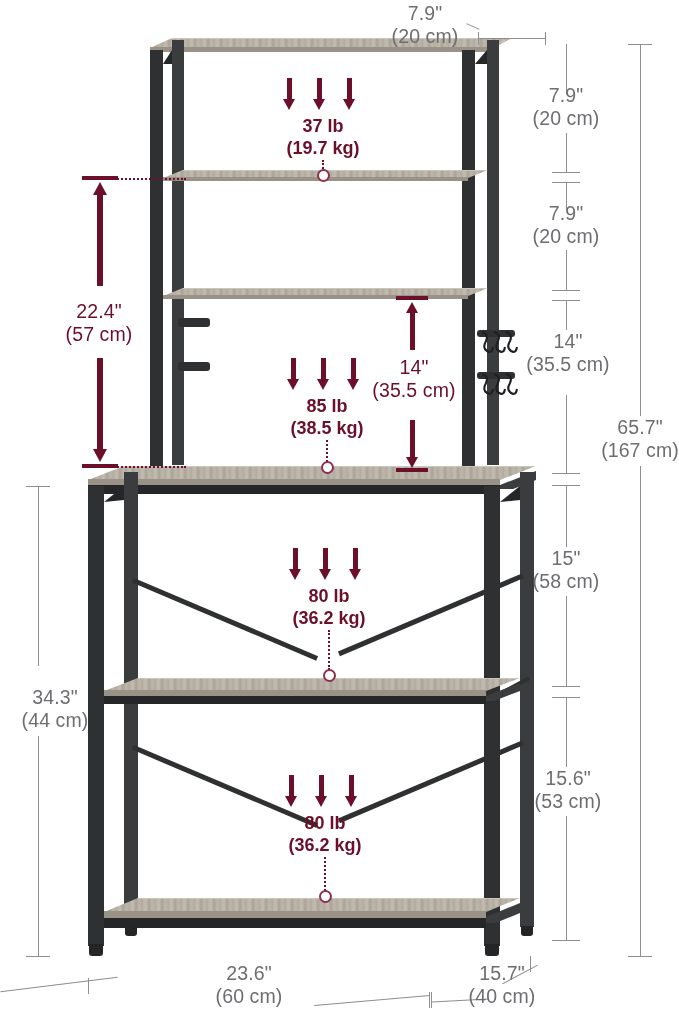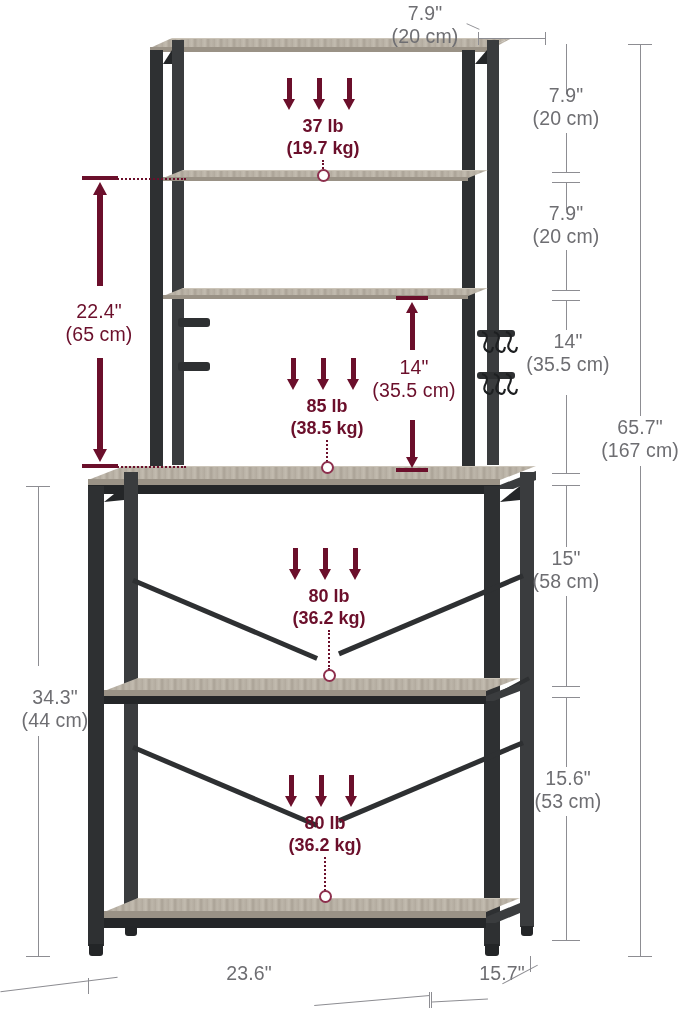--- a/index.html
+++ b/index.html
@@ -234,21 +234,21 @@
   <div class="bigarrow" style="left:93px;top:182px;height:104px;">
     <div class="hup"></div>
     <div class="shaft" style="top:12px;height:92px;"></div>
   </div>
   <div class="bigarrow" style="left:93px;top:358px;height:104px;">
     <div class="shaft" style="top:0;height:92px;"></div>
     <div class="hdn"></div>
   </div>
   <div class="dim red" style="left:44px;top:300px;width:110px;">
     <span>22.4"</span>
-    <span class="l2">(65 cm)</span>
+    <span class="l2">(57 cm)</span>
   </div>
 
   <div class="vline" style="left:38px;top:486px;height:180px;"></div>
   <div class="dim" style="left:0px;top:686px;width:110px;">
     <span>34.3"</span>
     <span class="l2">(44 cm)</span>
   </div>
   <div class="vline" style="left:38px;top:736px;height:220px;"></div>
   <div class="tick" style="left:26px;top:486px;width:24px;"></div>
   <div class="tick" style="left:26px;top:956px;width:24px;"></div>
@@ -348,26 +348,28 @@
       <span>80 lb</span>
       <span class="l2" style="display:block;">(36.2 kg)</span>
     </div>
     <div class="dotredv" style="left:324px;top:857px;height:34px;"></div>
     <div class="anchor" style="left:319px;top:890px;"></div>
   </div>
 
   <div class="hline" style="left:0px;top:984px;width:118px;transform:rotate(-7deg);"></div>
   <div class="dim" style="left:186px;top:962px;width:126px;">
     <span>23.6"</span>
+    <span class="l2">(60 cm)</span>
   </div>
   <div class="hline" style="left:314px;top:1000px;width:116px;transform:rotate(-5deg);"></div>
   <div class="vtick" style="left:88px;top:978px;height:16px;"></div>
   <div class="vtick" style="left:429px;top:992px;height:16px;"></div>
 
   <div class="hline" style="left:432px;top:1000px;width:56px;transform:rotate(-3deg);"></div>
   <div class="dim" style="left:440px;top:962px;width:124px;">
     <span>15.7"</span>
+    <span class="l2">(40 cm)</span>
   </div>
   <div class="hline" style="left:500px;top:974px;width:40px;transform:rotate(-28deg);"></div>
   <div class="vtick" style="left:431px;top:992px;height:16px;"></div>
   <div class="vtick" style="left:530px;top:956px;height:16px;"></div>
 
 </div>
 
 </body></html>

